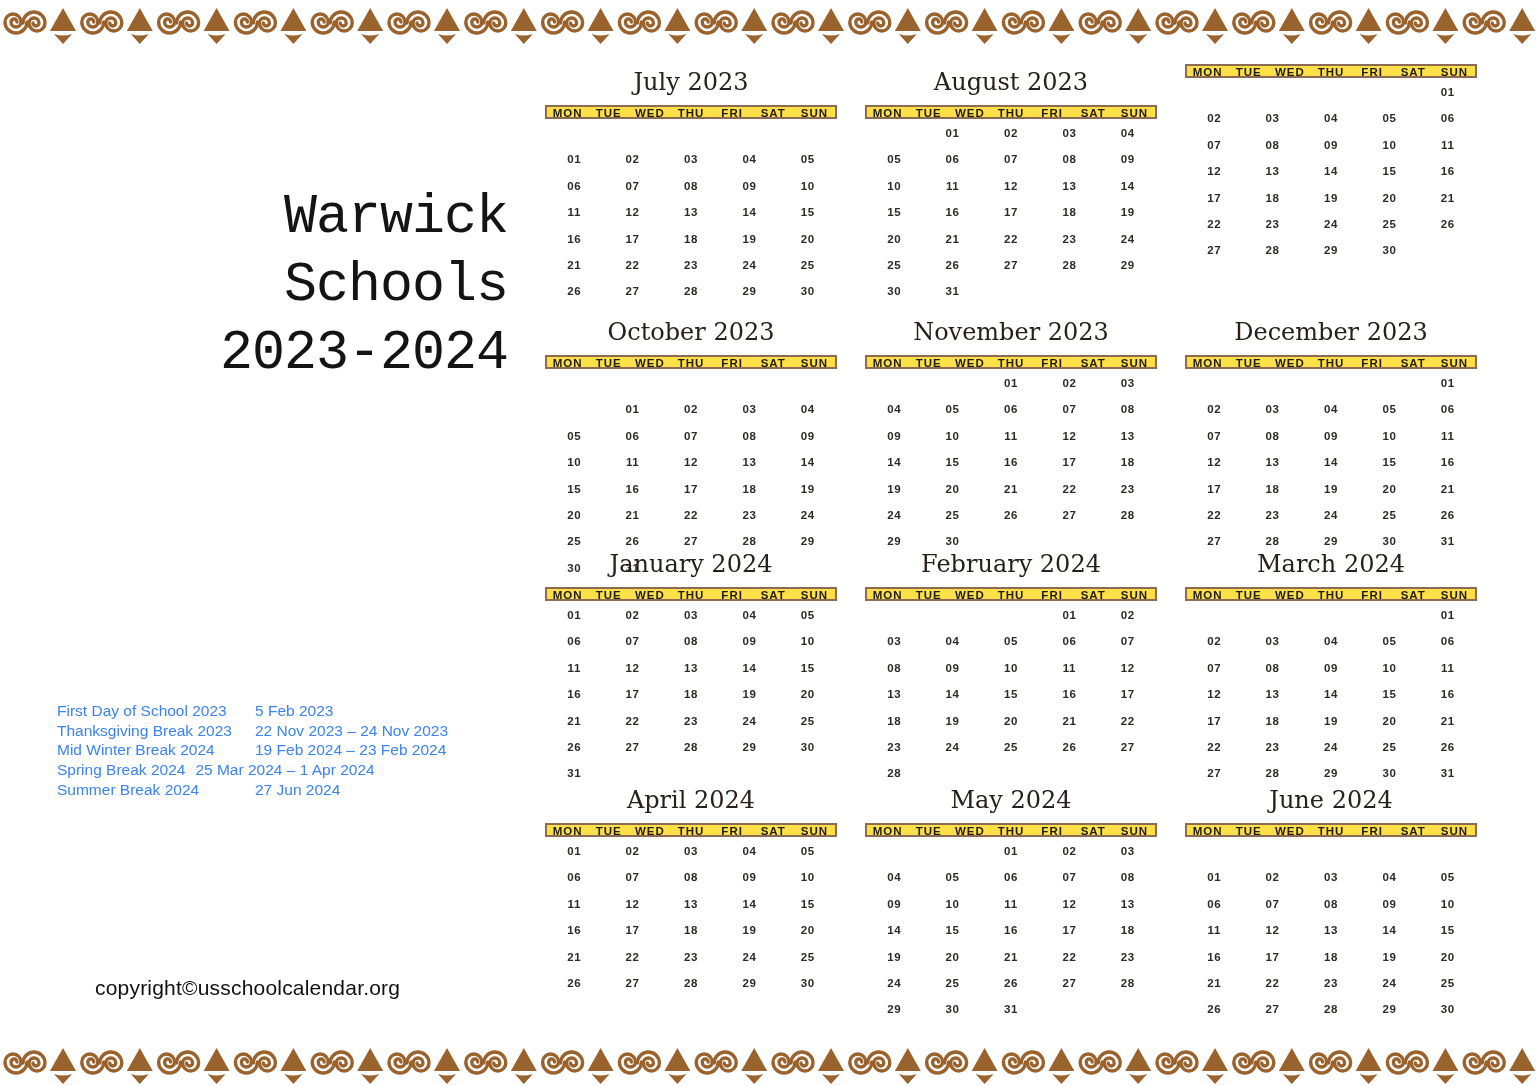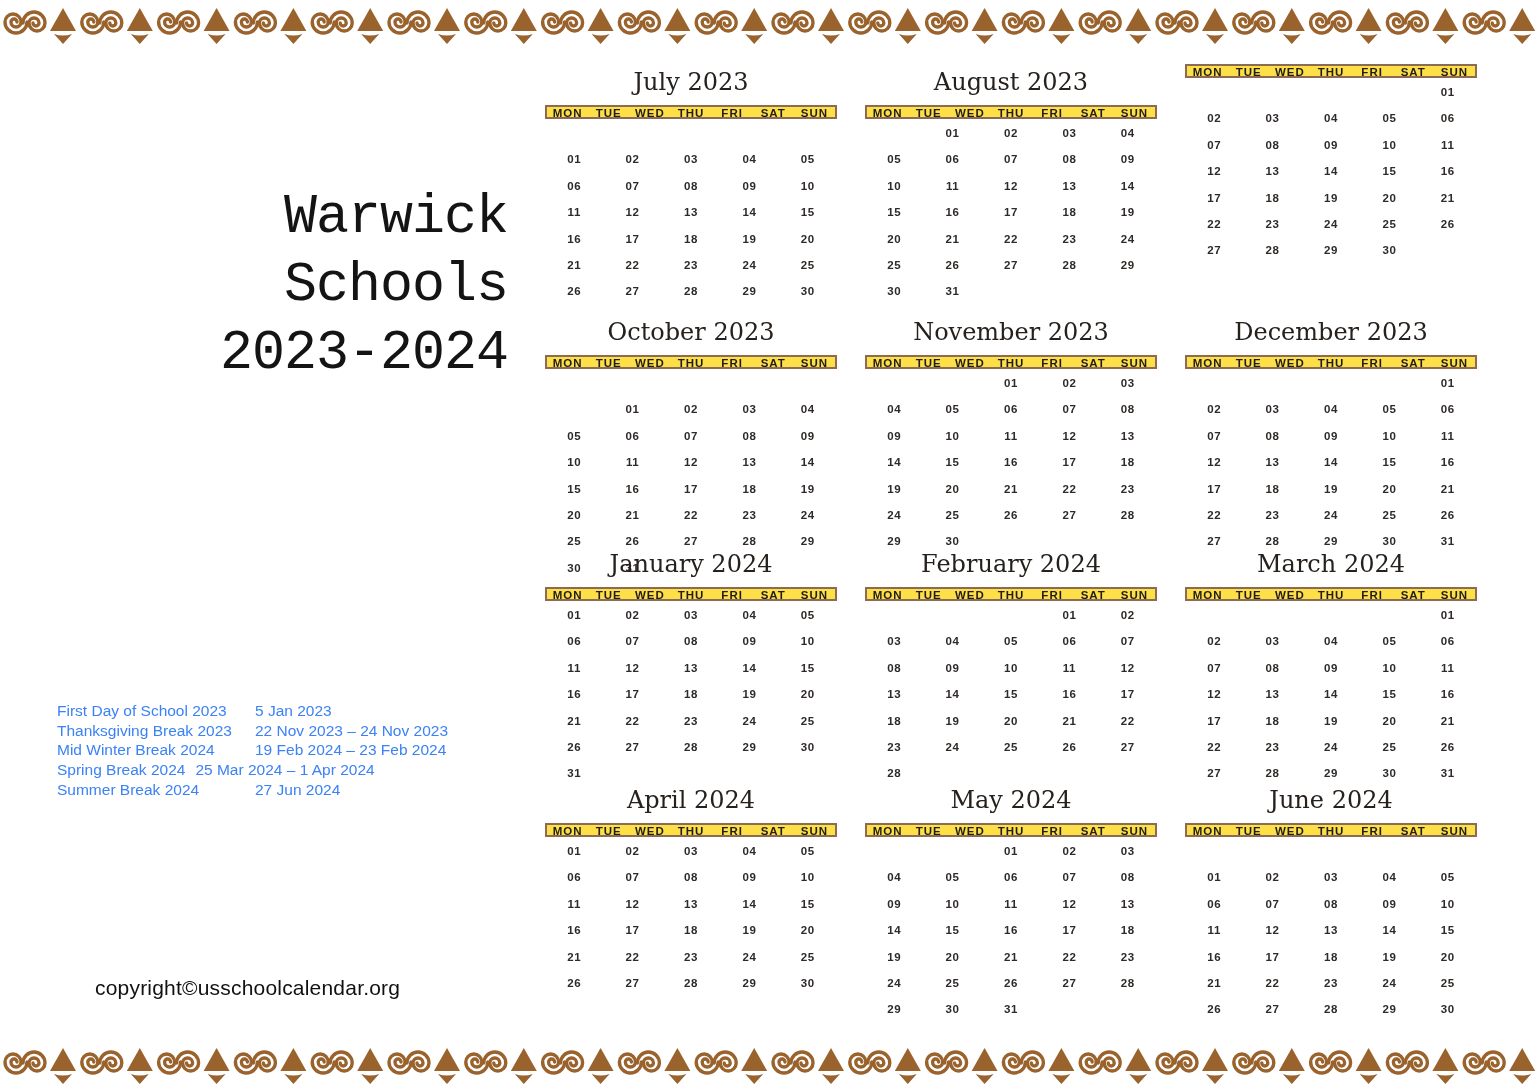--- a/index.html
+++ b/index.html
@@ -76,21 +76,21 @@
     </svg>
 
   <div class="title-block">
     <div>Warwick Schools</div>
     <div>2023-2024</div>
   </div>
 
   <div class="key-dates">
       <div class="kd-row">
         <span class="kd-label">First Day of School 2023</span>
-        <span class="kd-value">5 Jan 2023</span>
+        <span class="kd-value">5 Feb 2023</span>
       </div>
       <div class="kd-row">
         <span class="kd-label">Thanksgiving Break 2023</span>
         <span class="kd-value">22 Nov 2023 – 24 Nov 2023</span>
       </div>
       <div class="kd-row">
         <span class="kd-label">Mid Winter Break 2024</span>
         <span class="kd-value">19 Feb 2024 – 23 Feb 2024</span>
       </div>
       <div class="kd-row inline">

